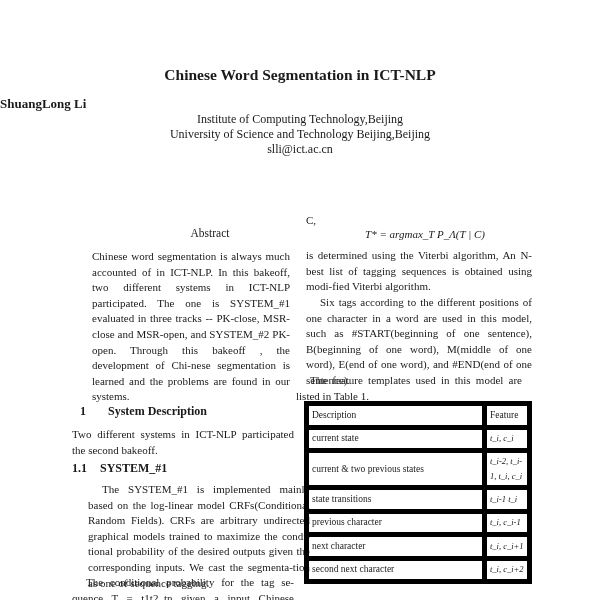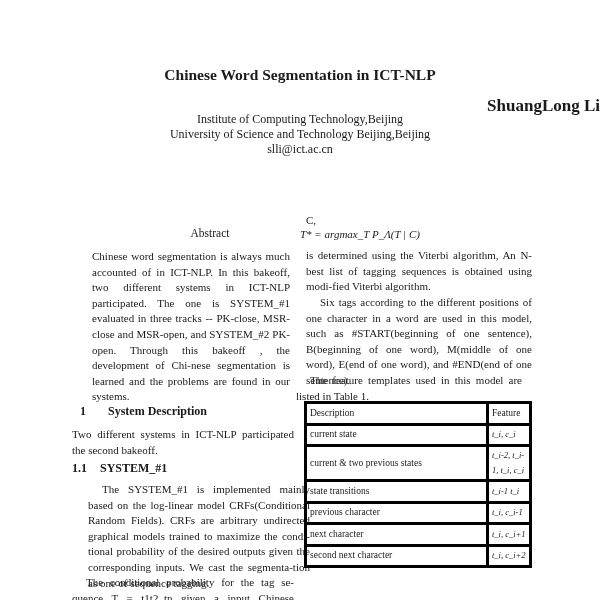--- a/index.html
+++ b/index.html
@@ -1,29 +1,29 @@
 <!DOCTYPE html>
 <html><head>
 <meta charset="utf-8">
 <style>
   html, body { margin:0; padding:0; background:#ffffff; }
   body { width:600px; height:600px; position:relative; overflow:hidden; font-family:"Liberation Serif", serif; color:#1a1a1a; }
   .abs { position:absolute; }
   .title { left:0; width:600px; top:66px; text-align:center; font-weight:bold; font-size:15.5px; }
-  .author { left:0; width:600px; top:96px; text-align:right; font-weight:bold; font-size:17px; }
+  .author { left:0; width:600px; top:96px; text-align:left; font-weight:bold; font-size:13px; }
   .affil { left:0; width:600px; text-align:center; font-size:12px; }
   .col { font-size:11px; line-height:15.6px; text-align:justify; }
   .abs-h { left:120px; width:180px; top:227px; text-align:center; font-weight:normal; font-size:11.5px; }
   .abstract { left:92px; width:198px; top:249px; }
   .sec { font-weight:bold; font-size:12px; }
   .sec .num { display:inline-block; width:28px; }
   .indent { text-indent:14px; }
-  .eq { left:300px; width:250px; top:228px; font-size:11px; font-style:italic; }
+  .eq { left:300px; width:250px; top:228px; text-align:center; font-size:11px; font-style:italic; }
   table.ft { position:absolute; left:304px; top:401px; width:228px; border-collapse:collapse; font-size:9.5px; }
-  table.ft td { border:3px solid #000000; padding:1px 3px; height:16.5px; line-height:15px; vertical-align:middle; }
+  table.ft td { border:5px solid #000000; padding:1px 3px; height:16.5px; line-height:15px; vertical-align:middle; }
   table.ft td.f { width:34px; font-style:italic; font-size:8.5px; }
 </style>
 </head>
 <body>
 
 <div class="abs title">Chinese Word Segmentation in ICT-NLP</div>
 <div class="abs author">ShuangLong Li</div>
 <div class="abs affil" style="top:112px">Institute of Computing Technology,Beijing</div>
 <div class="abs affil" style="top:127px">University of Science and Technology Beijing,Beijing</div>
 <div class="abs affil" style="top:142px">slli@ict.ac.cn</div>

